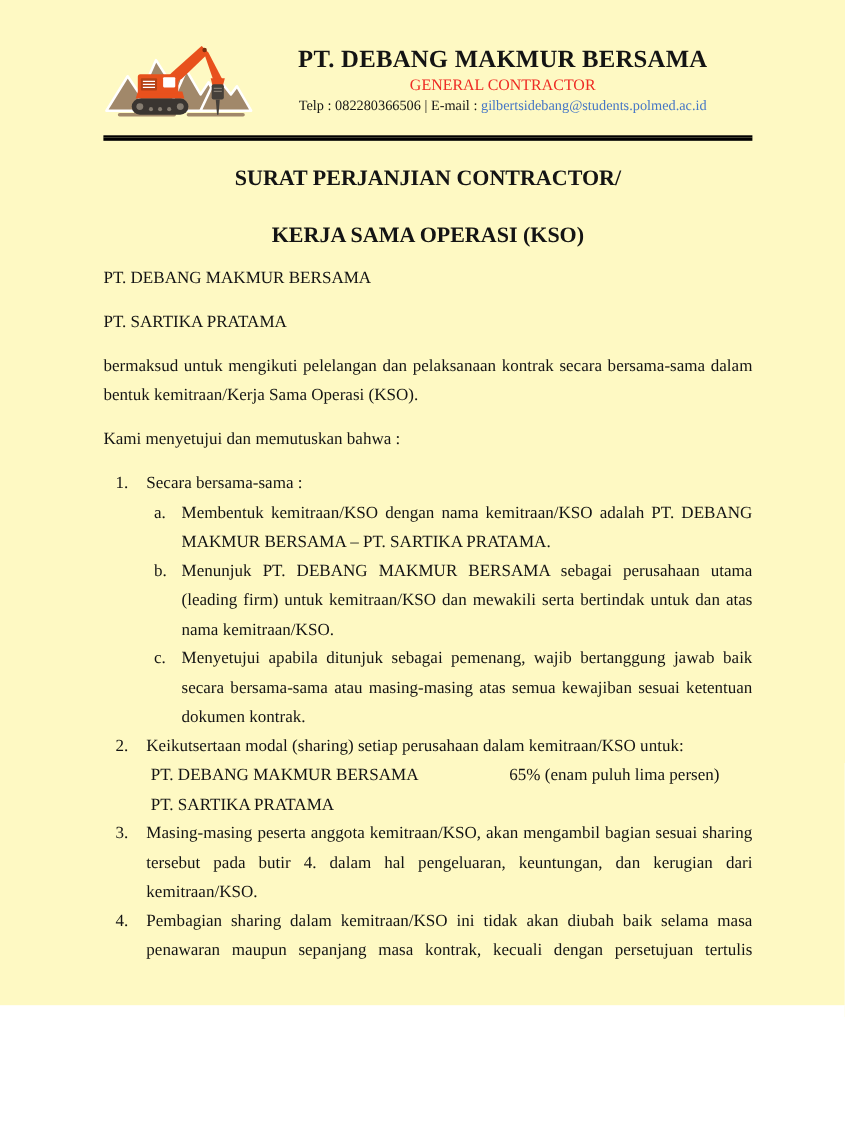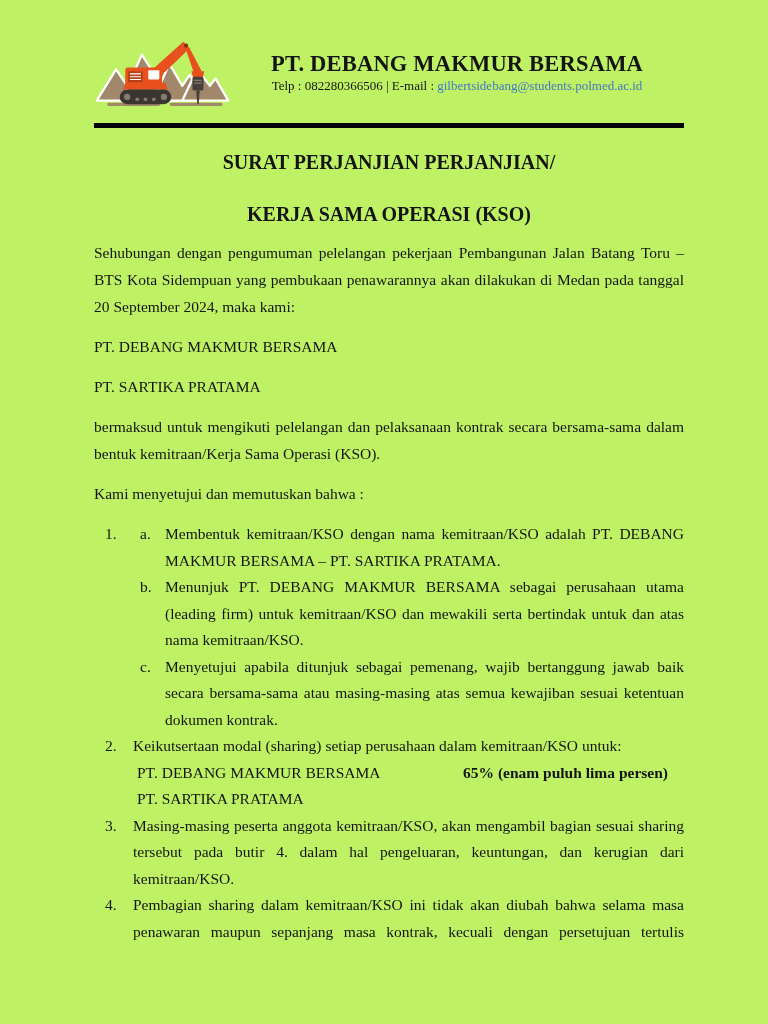--- a/index.html
+++ b/index.html
@@ -1,22 +1,22 @@
 <!DOCTYPE html>
 <html><head>
 <meta charset="utf-8">
 <style>
   * { box-sizing: border-box; }
   html, body { margin: 0; padding: 0; background: #ffffff; }
   .page {
     position: relative;
     width: 768px;
-    height: 1024px;
+    height: 914px;
     margin: 0 auto;
-    background: #bef264;
+    background: #fef9c3;
     padding: 30px 84px 0 94px;
     font-family: "Liberation Serif", "DejaVu Serif", serif;
     color: #141414;
     overflow: hidden;
   }
 
   
   .letterhead { display: flex; align-items: center; }
   .logo { flex: none; width: 140px; }
   .logo svg { display: block; width: 138px; height: 86px; }
@@ -43,21 +43,21 @@
   .li > .marker { flex: none; margin-left: 11px; width: 28px; }
   .li-body { flex: 1; min-width: 0; }
   .li-body p { margin: 0; }
   .sub { display: flex; }
   .sub > .marker { flex: none; margin-left: 7px; width: 25px; }
   .sub p { flex: 1; min-width: 0; }
   .last-just { text-align: justify; text-align-last: justify; }
 
   .share-row { display: flex; margin-left: 4px; }
   .share-company { flex: none; width: 326px; }
-  .share-value { flex: 1; font-weight: bold; }
+  .share-value { flex: 1; }
 </style>
 </head>
 <body>
 
 <div class="page">
 
   <header class="letterhead">
     <div class="logo">
       <svg viewBox="0 0 150 92" aria-hidden="true">
 
@@ -85,42 +85,43 @@
         <rect x="28" y="64" width="56" height="16" rx="8" fill="#3a3531"></rect>
         <circle cx="36" cy="72" r="3.4" fill="#857c70"></circle>
         <circle cx="76" cy="72" r="3.4" fill="#857c70"></circle>
         <circle cx="47" cy="74.5" r="2" fill="#857c70"></circle>
         <circle cx="56" cy="74.5" r="2" fill="#857c70"></circle>
         <circle cx="65" cy="74.5" r="2" fill="#857c70"></circle>
       </svg>
     </div>
     <div class="head-text">
       <div class="company-name">PT. DEBANG MAKMUR BERSAMA</div>
+      <div class="tagline" style="color:#ee2b24;">GENERAL CONTRACTOR</div>
       <div class="contact">
         <span>Telp : 082280366506 | E-mail : </span><a class="email-link" style="color:#4576c6;">gilbertsidebang@students.polmed.ac.id</a>
       </div>
     </div>
   </header>
 
   <div class="rule"></div>
 
-  <h1 class="doc-title title-1">SURAT PERJANJIAN PERJANJIAN/</h1>
+  <h1 class="doc-title title-1">SURAT PERJANJIAN CONTRACTOR/</h1>
   <h1 class="doc-title title-2">KERJA SAMA OPERASI (KSO)</h1>
 
-  <p class="para just">Sehubungan dengan pengumuman pelelangan pekerjaan Pembangunan Jalan Batang Toru – BTS Kota Sidempuan  yang pembukaan penawarannya akan dilakukan di Medan pada tanggal 20 September 2024, maka kami:</p>
   <p class="para">PT. DEBANG MAKMUR BERSAMA</p>
   <p class="para">PT. SARTIKA PRATAMA</p>
   <p class="para just">bermaksud untuk mengikuti pelelangan dan pelaksanaan kontrak secara bersama-sama dalam bentuk kemitraan/Kerja Sama Operasi (KSO).</p>
   <p class="para">Kami menyetujui dan memutuskan bahwa :</p>
 
   <div class="doclist">
 
     <div class="li">
       <span class="marker">1.</span>
       <div class="li-body">
+        <p>Secara bersama-sama :</p>
         <div class="sub">
           <span class="marker">a.</span>
           <p class="just">Membentuk kemitraan/KSO dengan nama kemitraan/KSO adalah PT. DEBANG MAKMUR BERSAMA – PT. SARTIKA PRATAMA.</p>
         </div>
         <div class="sub">
           <span class="marker">b.</span>
           <p class="just">Menunjuk PT. DEBANG MAKMUR BERSAMA  sebagai perusahaan utama (leading firm) untuk kemitraan/KSO dan mewakili serta bertindak untuk dan atas nama kemitraan/KSO.</p>
         </div>
         <div class="sub">
           <span class="marker">c.</span>
@@ -146,18 +147,18 @@
     <div class="li">
       <span class="marker">3.</span>
       <div class="li-body">
         <p class="just">Masing-masing peserta anggota kemitraan/KSO, akan mengambil bagian sesuai sharing tersebut pada butir 4. dalam hal pengeluaran, keuntungan, dan kerugian dari kemitraan/KSO.</p>
       </div>
     </div>
 
     <div class="li">
       <span class="marker">4.</span>
       <div class="li-body">
-        <p class="just last-just">Pembagian sharing dalam kemitraan/KSO ini tidak akan diubah bahwa selama masa penawaran maupun sepanjang masa kontrak, kecuali dengan persetujuan tertulis</p>
+        <p class="just last-just">Pembagian sharing dalam kemitraan/KSO ini tidak akan diubah baik selama masa penawaran maupun sepanjang masa kontrak, kecuali dengan persetujuan tertulis</p>
       </div>
     </div>
 
   </div>
 </div>
 
 </body></html>

